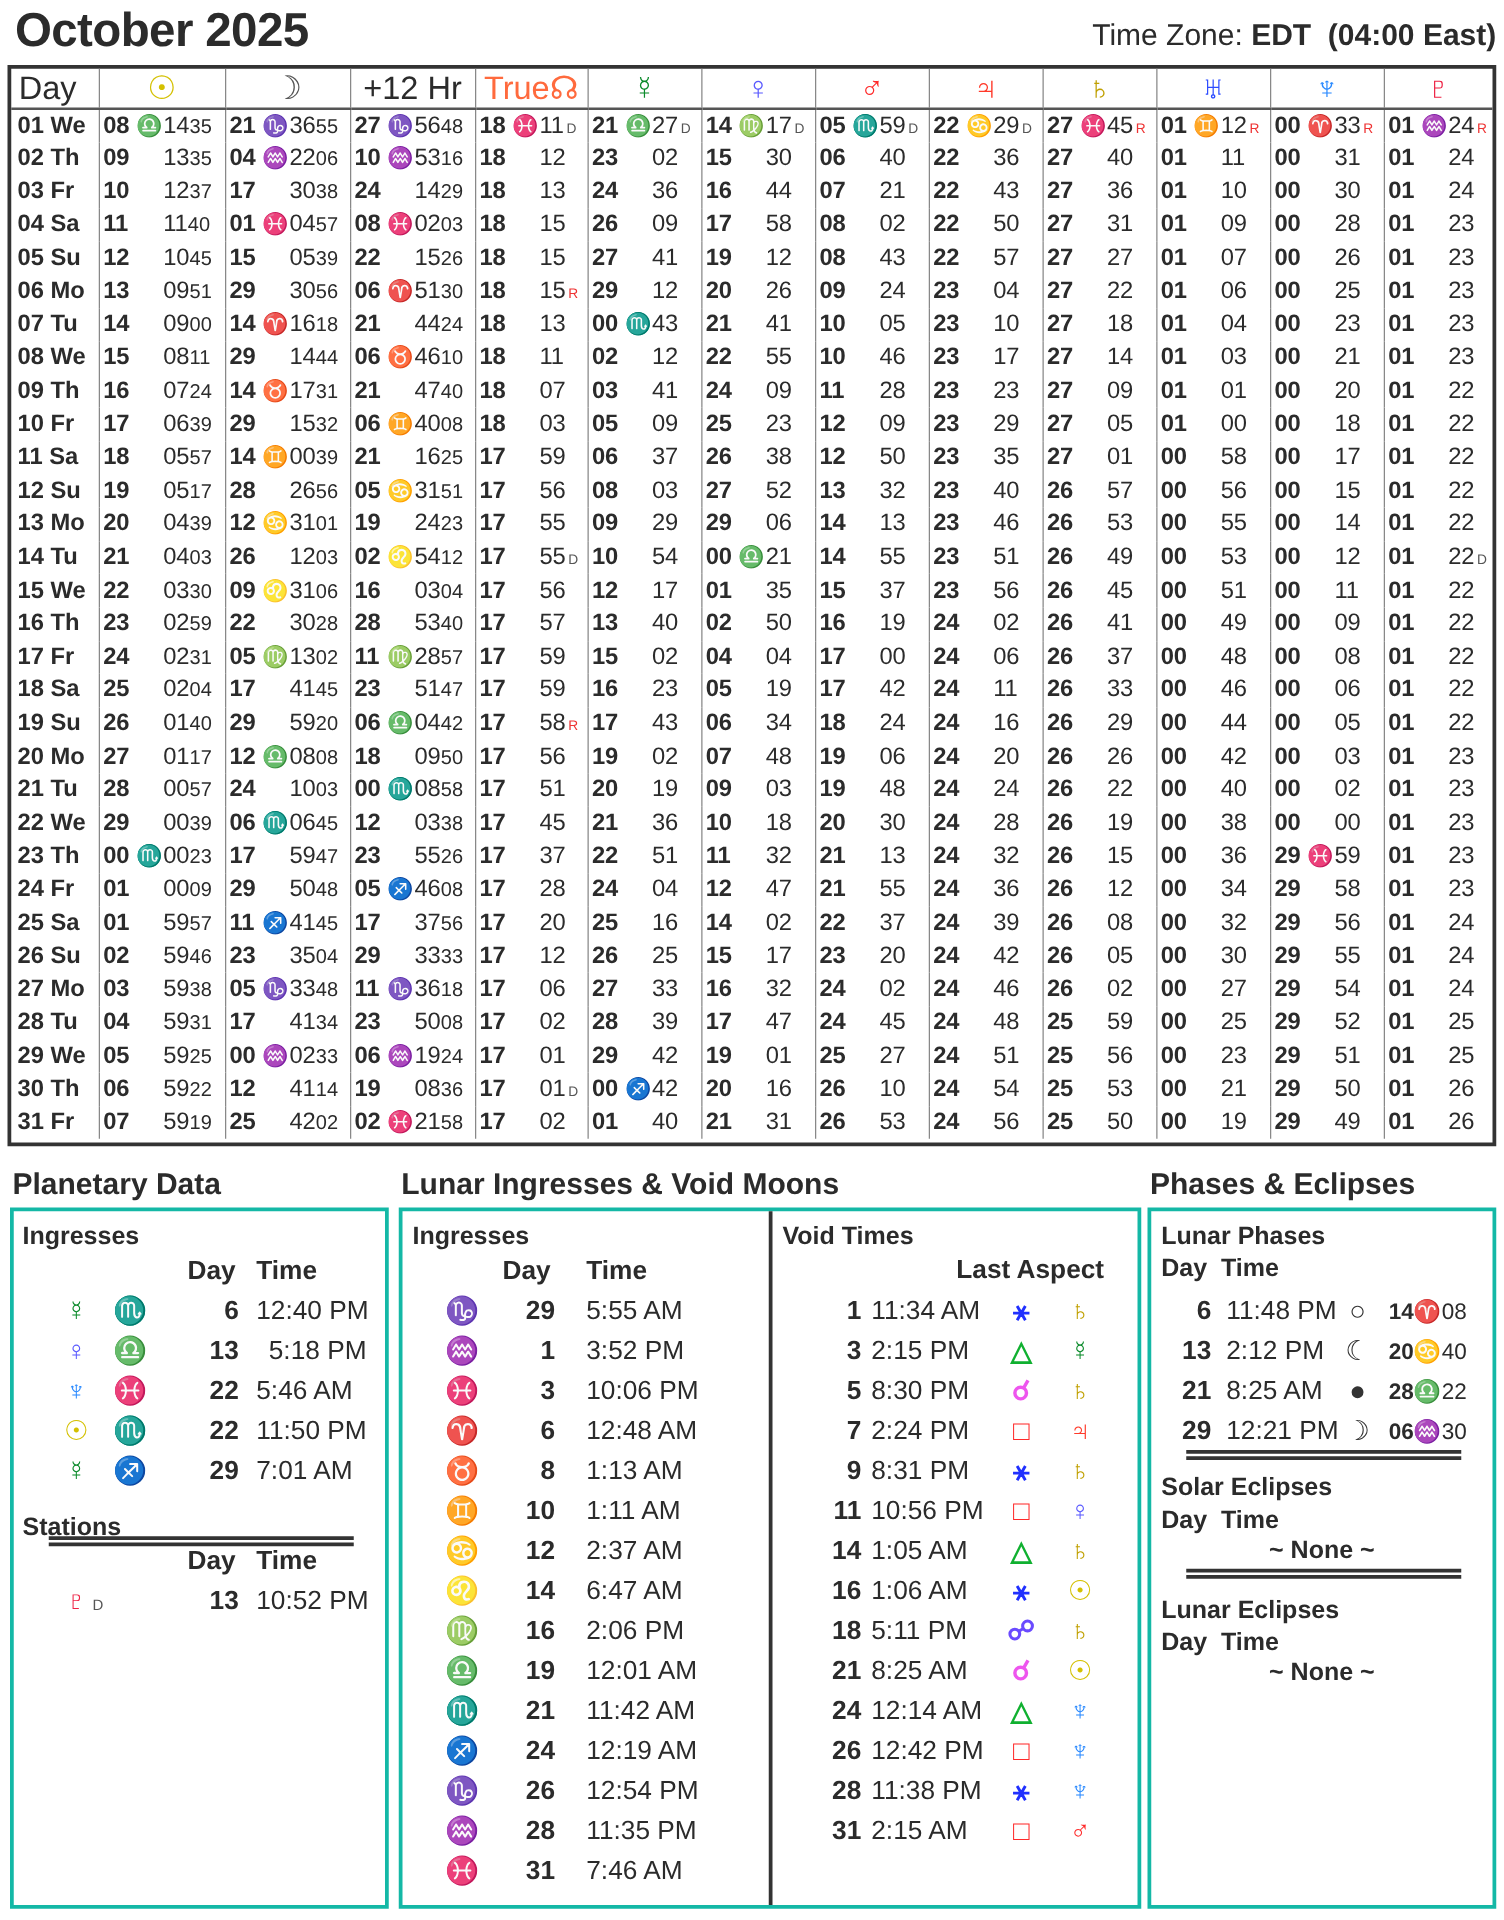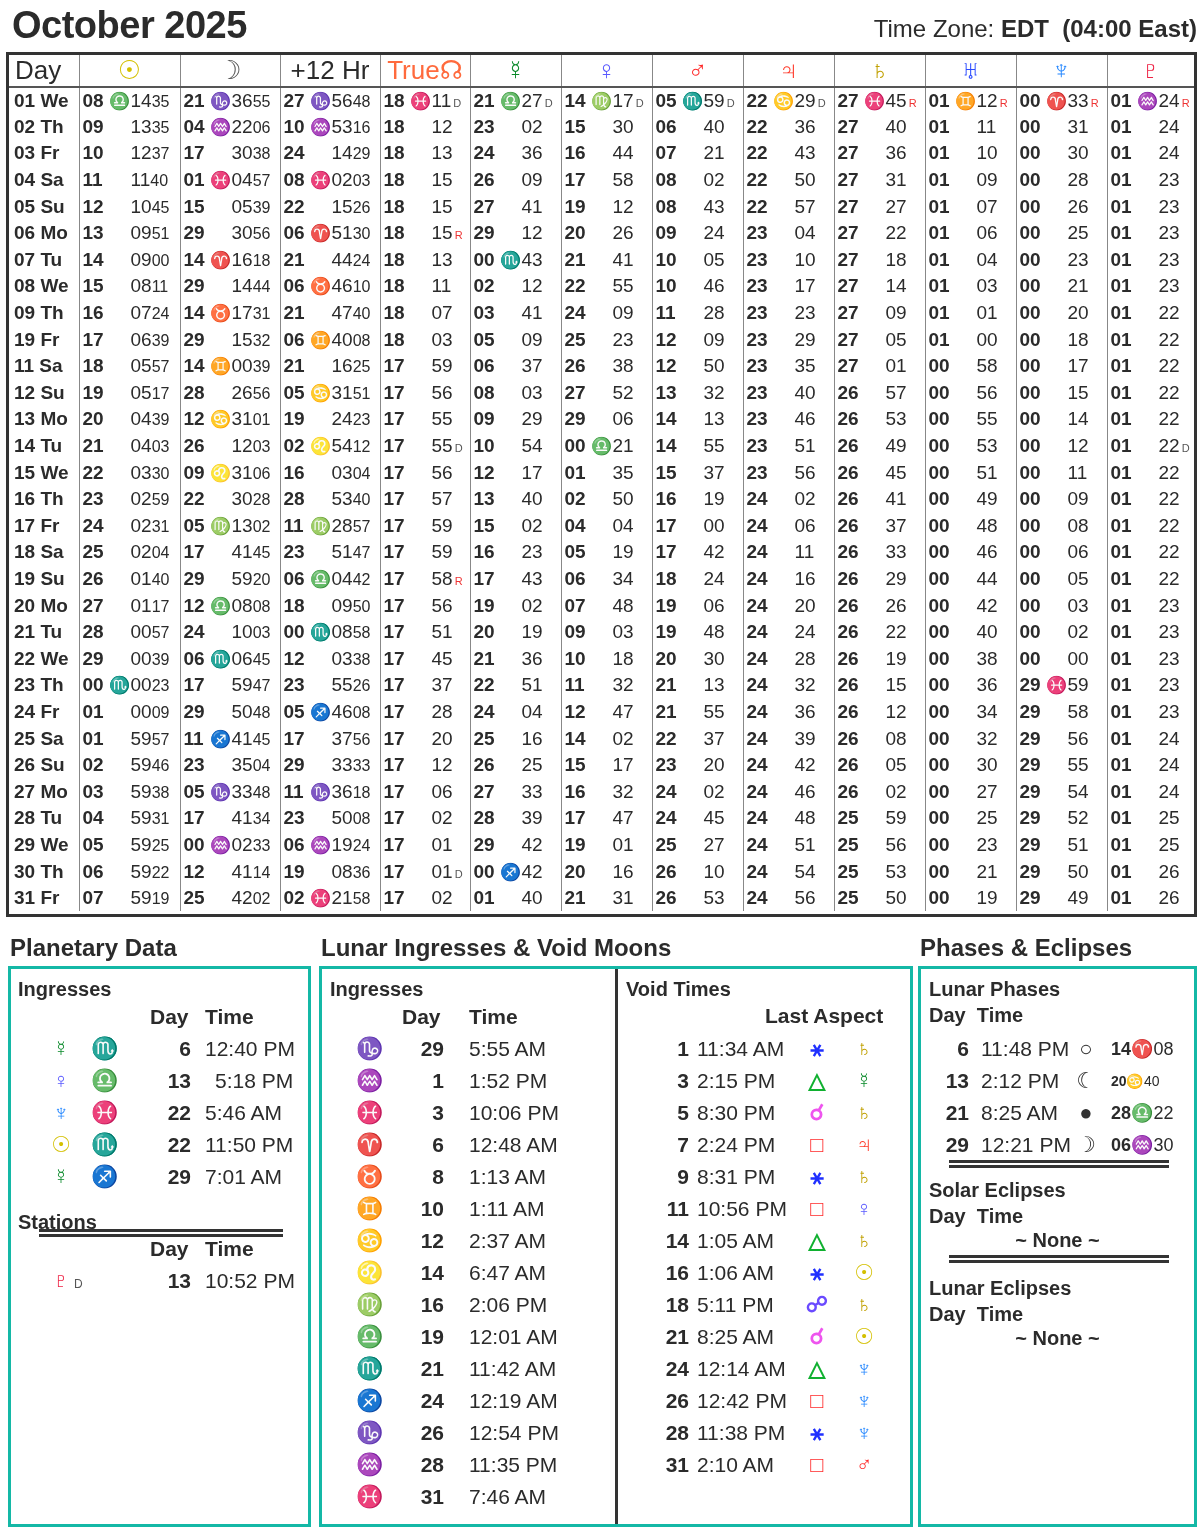--- a/index.html
+++ b/index.html
@@ -896,21 +896,21 @@
           </td>
           <td>
             <div class="cell">
               <span class="deg">01</span>
               <span class="sign"></span>
               <span class="min">22</span>
             </div>
           </td>
         </tr>
         <tr>
-          <td>19 Fr</td>
+          <td>10 Fr</td>
           <td>
             <div class="cell">
               <span class="deg">17</span>
               <span class="sign"></span>
               <span class="min">06</span>
               <span class="sec">39</span>
             </div>
           </td>
           <td>
             <div class="cell">
@@ -2955,21 +2955,21 @@
   </div>
   <div id="lu-ingresses" style="position:absolute; left:0; top:64px; width:290px;">
       <div class="row" style="position: relative;">
         <span class="sym" style="position:absolute;left:34px;width:26px;color:#ff6a30">♑</span>
         <span class="ib" style="position:absolute;left:80px;width:42px;text-align:right">29</span>
         <span style="position:absolute;left:147px">5:55 AM</span>
       </div>
       <div class="row" style="position: relative;">
         <span class="sym" style="position:absolute;left:34px;width:26px;color:#2a3aff">♒</span>
         <span class="ib" style="position:absolute;left:80px;width:42px;text-align:right">1</span>
-        <span style="position:absolute;left:147px">1:52 PM</span>
+        <span style="position:absolute;left:147px">3:52 PM</span>
       </div>
       <div class="row" style="position: relative;">
         <span class="sym" style="position:absolute;left:34px;width:26px;color:#e030ff">♓</span>
         <span class="ib" style="position:absolute;left:80px;width:42px;text-align:right">3</span>
         <span style="position:absolute;left:147px">10:06 PM</span>
       </div>
       <div class="row" style="position: relative;">
         <span class="sym" style="position:absolute;left:34px;width:26px;color:#ff2020">♈</span>
         <span class="ib" style="position:absolute;left:80px;width:42px;text-align:right">6</span>
         <span style="position:absolute;left:147px">12:48 AM</span>
@@ -3107,21 +3107,21 @@
         <span class="sym" style="position:absolute;left:232px;width:26px;color:#2a8aff">♆</span>
       </div>
       <div class="row" style="position: relative;">
         <span class="ib" style="position:absolute;left:28px;width:42px;text-align:right">28</span>
         <span style="position:absolute;left:78px">11:38 PM</span>
         <span class="sym" style="position:absolute;left:184px;width:28px;font-weight:bold;color:#2030ff">⚹</span>
         <span class="sym" style="position:absolute;left:232px;width:26px;color:#2a8aff">♆</span>
       </div>
       <div class="row" style="position: relative;">
         <span class="ib" style="position:absolute;left:28px;width:42px;text-align:right">31</span>
-        <span style="position:absolute;left:78px">2:10 AM</span>
+        <span style="position:absolute;left:78px">2:15 AM</span>
         <span class="sym" style="position:absolute;left:184px;width:28px;font-weight:bold;color:#ff2a2a">□</span>
         <span class="sym" style="position:absolute;left:232px;width:26px;color:#ff2a2a">♂</span>
       </div>
     </div>
 </div>
 
 <div class="sectitle" style="left:920px; top:934px;">Phases &amp; Eclipses</div>
 <div class="box" style="left:918px; top:966px; width:279px; height:561px;">
   <div class="h" style="position:absolute; left:8px; top:9px;">Lunar Phases</div>
   <div class="h" style="position:absolute; left:8px; top:35px;">
@@ -3131,21 +3131,21 @@
       <div class="row" style="position: relative;">
         <span class="ib" style="position:absolute;left:10px;width:38px;text-align:right">6</span>
         <span style="position:absolute;left:60px">11:48 PM</span>
         <span class="sym" style="position:absolute;left:152px;width:26px;color:#333">○</span>
         <span style="position:absolute;left:190px;font-size:18px;white-space:nowrap"><b>14</b><span style="color:#ff2020">♈</span><span>08</span></span>
       </div>
       <div class="row" style="position: relative;">
         <span class="ib" style="position:absolute;left:10px;width:38px;text-align:right">13</span>
         <span style="position:absolute;left:60px">2:12 PM</span>
         <span class="sym" style="position:absolute;left:152px;width:26px;color:#333">☾</span>
-        <span style="position:absolute;left:190px;font-size:14px;white-space:nowrap"><b>20</b><span style="color:#3a6aff">♋</span><span>40</span></span>
+        <span style="position:absolute;left:190px;font-size:18px;white-space:nowrap"><b>20</b><span style="color:#3a6aff">♋</span><span>40</span></span>
       </div>
       <div class="row" style="position: relative;">
         <span class="ib" style="position:absolute;left:10px;width:38px;text-align:right">21</span>
         <span style="position:absolute;left:60px">8:25 AM</span>
         <span class="sym" style="position:absolute;left:152px;width:26px;color:#333">●</span>
         <span style="position:absolute;left:190px;font-size:18px;white-space:nowrap"><b>28</b><span style="color:#3a8aff">♎</span><span>22</span></span>
       </div>
       <div class="row" style="position: relative;">
         <span class="ib" style="position:absolute;left:10px;width:38px;text-align:right">29</span>
         <span style="position:absolute;left:60px">12:21 PM</span>

